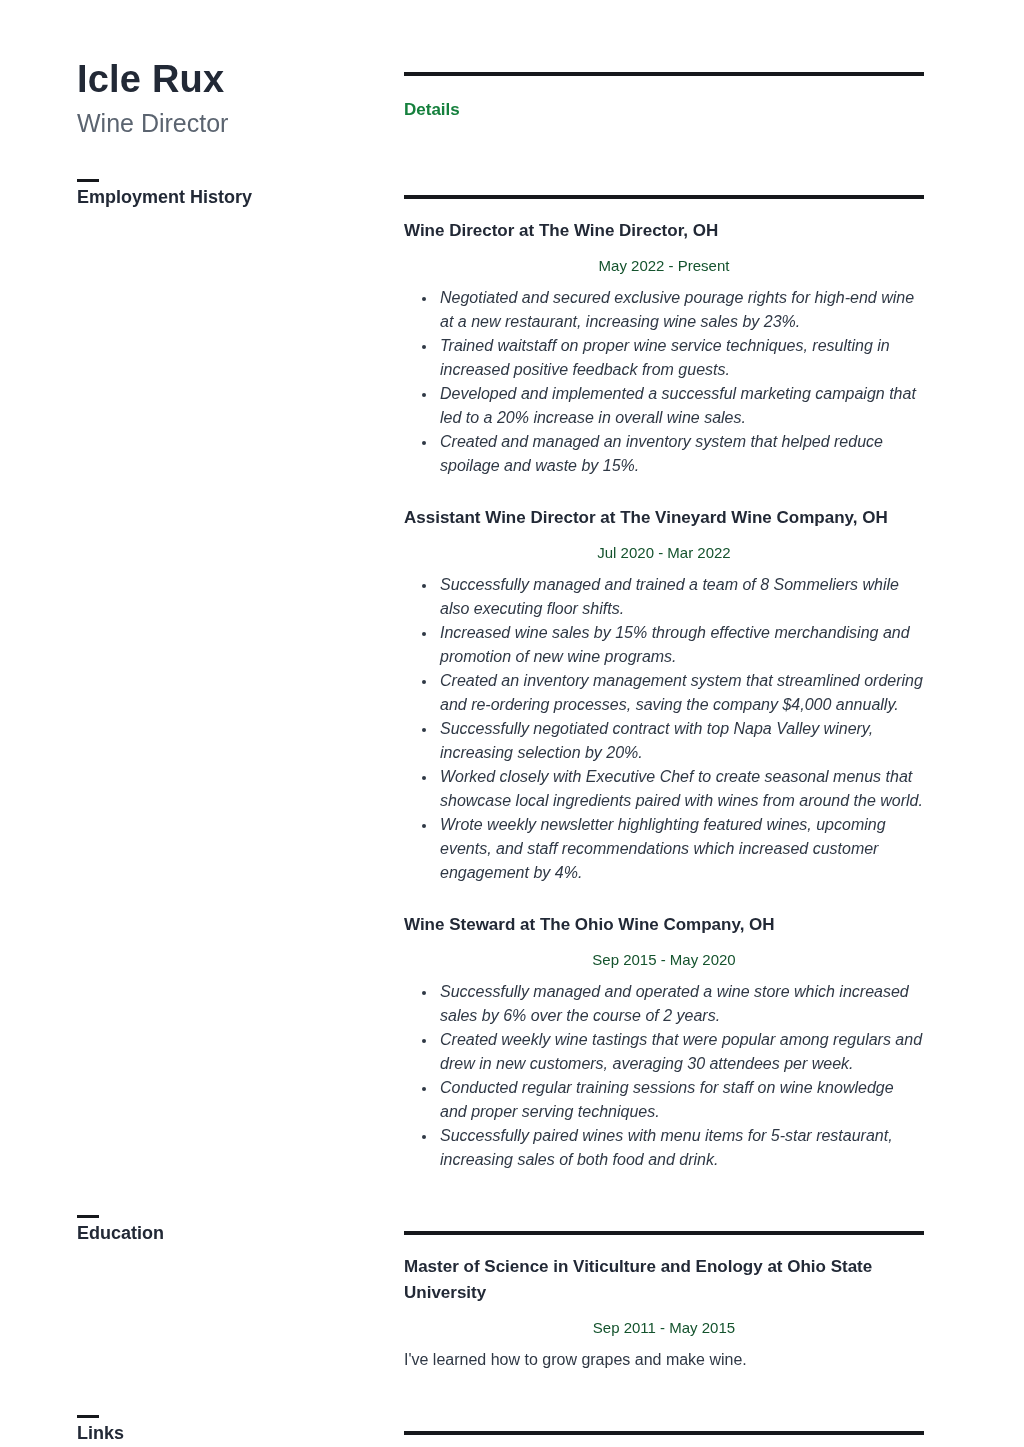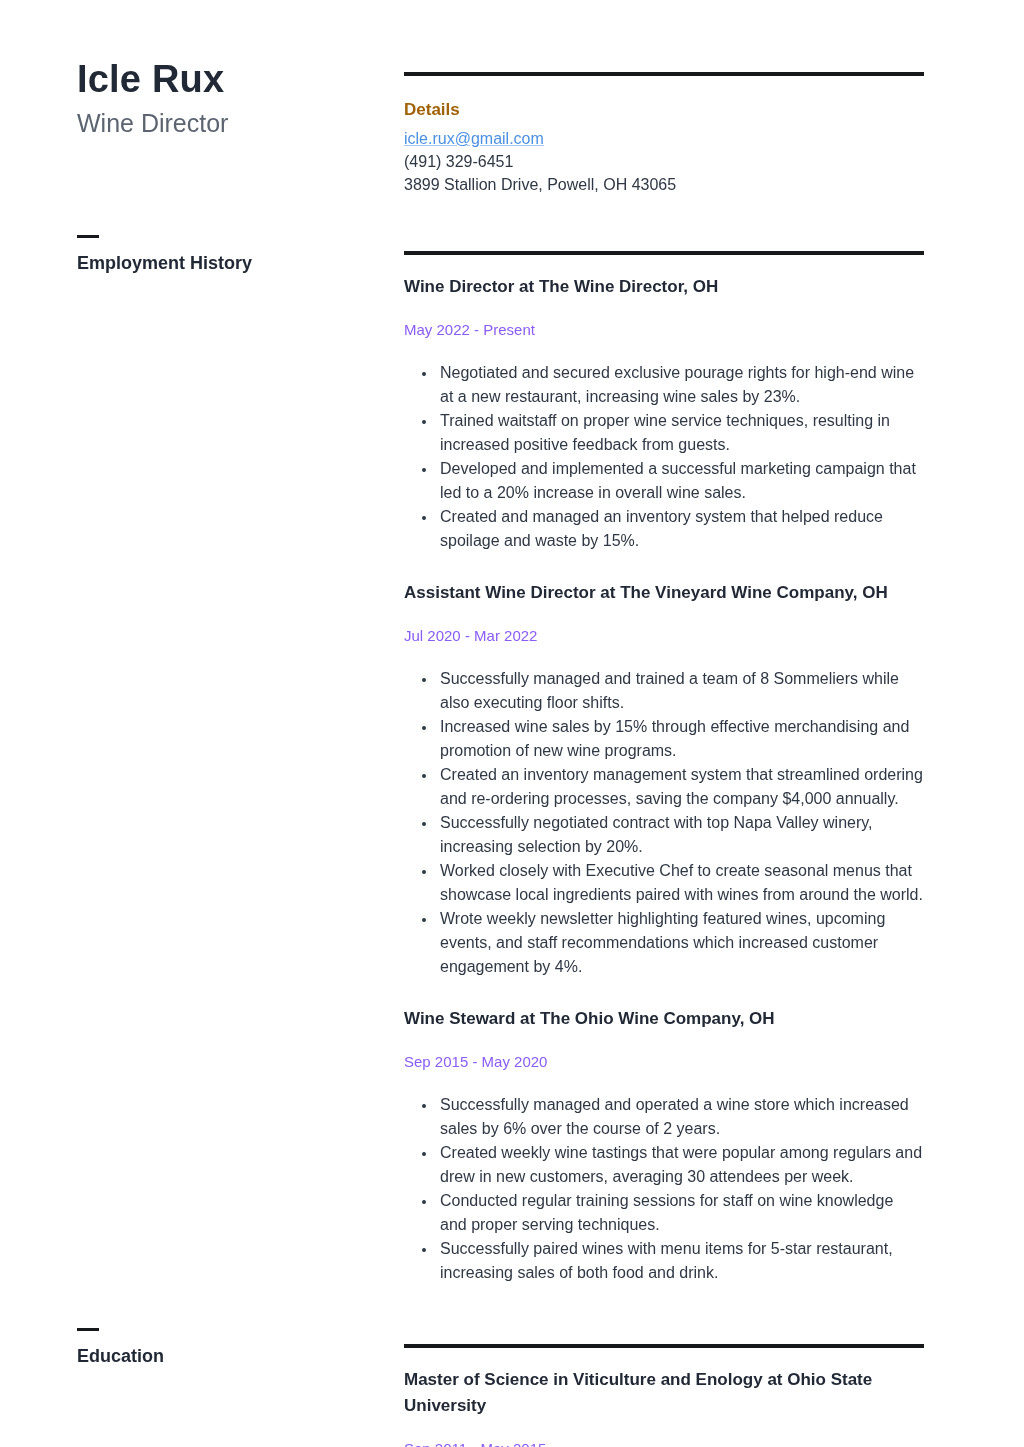--- a/index.html
+++ b/index.html
@@ -12,38 +12,38 @@
   .page { width: 984px; height: 1447px; padding: 56px 60px 0 77px; }
   .row { display: grid; grid-template-columns: 327px 1fr; align-items: start; }
 
   
   .person-name {
     font-size: 38px; font-weight: 700; color: #222936;
     line-height: 1.22; letter-spacing: 0.2px;
   }
   .person-title { font-size: 25px; color: #5b6470; margin-top: 5px; line-height: 1.3; }
   .side-dash { width: 22px; height: 3px; background: #16181c; }
-  .side-label { font-size: 18px; font-weight: 700; color: #222936; margin-top: 15px; }
+  .side-label { font-size: 18px; font-weight: 700; color: #222936; margin-top: 5px; }
 
   
   .rule { height: 4px; background: #16181c; width: 100%; }
   .right-col { padding-top: 16px; }
-  .details-heading { font-size: 17px; font-weight: 700; color: #a16207; margin-top: 24px; }
+  .details-heading { font-size: 17px; font-weight: 700; color: #15803d; margin-top: 24px; }
   .detail-line { font-size: 16px; line-height: 23px; color: #2f3845; }
   .details-block { margin-top: 7px; }
   a.doc-link { color: #4a90e2; text-decoration: underline; text-decoration-color: #a6c8f0; }
 
   .job { }
   .job-heading, .edu-heading {
     font-size: 17px; font-weight: 700; color: #222936; line-height: 26px;
   }
   .job-heading { margin-top: 19px; }
   .job + .job .job-heading { margin-top: 27px; }
-  .job-dates, .edu-dates { font-size: 15px; color: #8b5cf6; margin-top: 20px; line-height: 20px; }
-  ul.bullets { margin-top: 21px; padding-left: 33px; list-style: disc; }
+  .job-dates, .edu-dates { font-size: 15px; color: #14532d; margin-top: 12px; line-height: 20px; text-align: center; }
+  ul.bullets { margin-top: 10px; padding-left: 33px; list-style: disc; font-style: italic; }
   ul.bullets li { font-size: 16px; line-height: 24px; color: #2f3845; padding-left: 3px; }
   ul.bullets li::marker { color: #2f3845; font-size: 14px; }
 
   .edu-heading { margin-top: 19px; }
   .edu-desc { font-size: 16px; line-height: 24px; margin-top: 10px; color: #2f3845; }
 
   
   .row-employment { margin-top: 39px; }
   .row-education { margin-top: 43px; }
   .row-links { margin-top: 43px; }
@@ -54,27 +54,20 @@
 <div class="page">
 
   <div class="row">
     <div>
       <div class="person-name">Icle Rux</div>
       <div class="person-title">Wine Director</div>
     </div>
     <div class="right-col">
       <div class="rule"></div>
       <div class="details-heading">Details</div>
-      <div class="details-block">
-        <div class="detail-line">
-          <a href="#" class="doc-link">icle.rux@gmail.com</a>
-        </div>
-        <div class="detail-line">(491) 329-6451</div>
-        <div class="detail-line">3899 Stallion Drive, Powell, OH 43065</div>
-      </div>
     </div>
   </div>
 
   <div class="row row-employment">
     <div>
       <div class="side-dash"></div>
       <div class="side-label">Employment History</div>
     </div>
     <div class="right-col">
       <div class="rule"></div>

